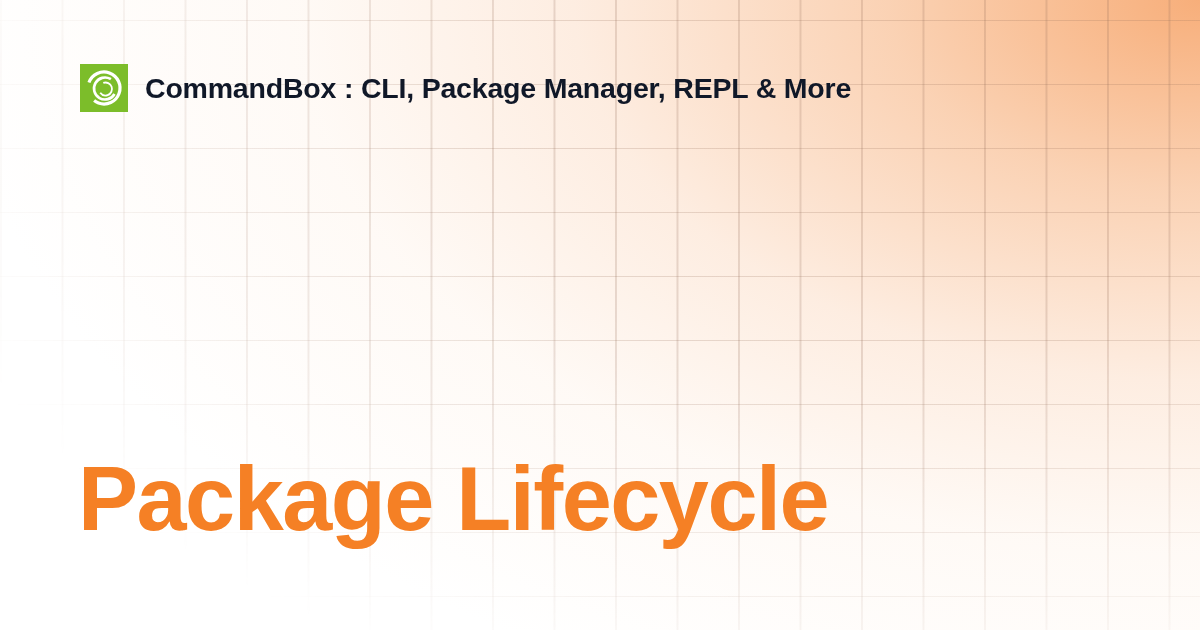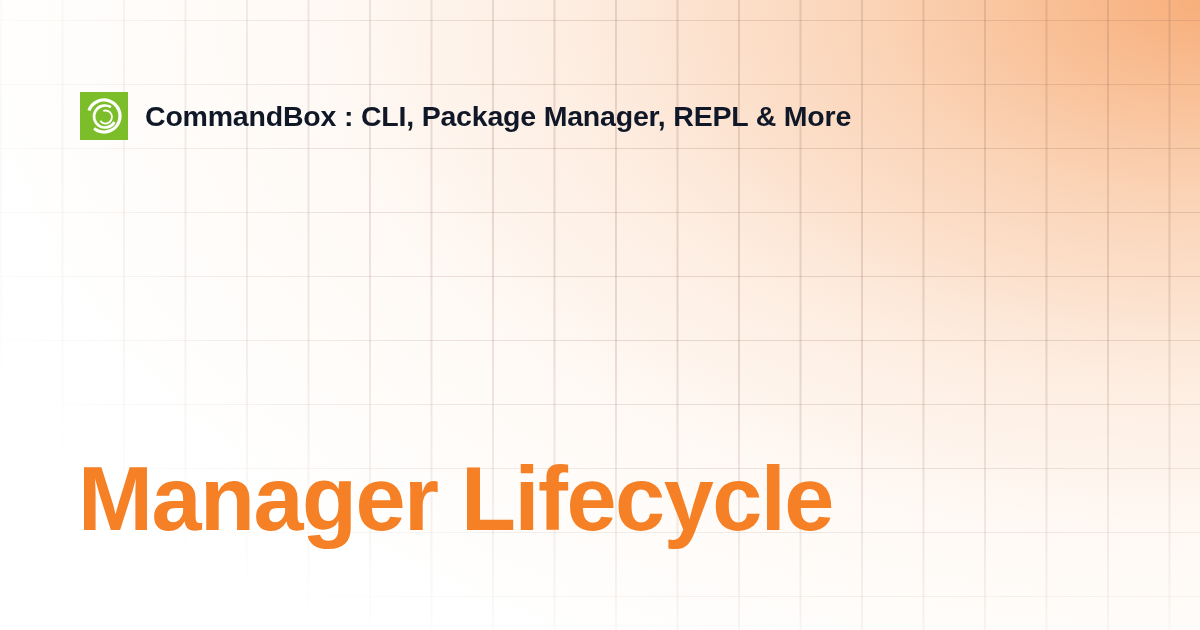--- a/index.html
+++ b/index.html
@@ -32,21 +32,21 @@
         linear-gradient(to right, rgba(150, 110, 90, 0.22) 1.5px, transparent 1.5px),
         linear-gradient(to bottom, rgba(150, 110, 90, 0.22) 1.5px, transparent 1.5px);
       background-size: 61.5px 64px;
       background-position: 0px 20px;
       -webkit-mask-image: radial-gradient(ellipse 1050px 640px at 860px 150px, #000 35%, rgba(0,0,0,0.6) 60%, transparent 90%);
       mask-image: radial-gradient(ellipse 1050px 640px at 860px 150px, #000 35%, rgba(0,0,0,0.6) 60%, transparent 90%);
     }
     .header {
       position: absolute;
       left: 80px;
-      top: 92px;
+      top: 64px;
       height: 48px;
       display: flex;
       align-items: center;
     }
     .logo {
       width: 48px;
       height: 48px;
       background: #7cbd2a;
       display: flex;
       align-items: center;
@@ -84,13 +84,13 @@
   <div class="logo">
     <svg width="40" height="40" viewBox="0 0 40 40">
       <circle cx="20" cy="20" r="16" fill="none" stroke="#ffffff" stroke-width="3.2" stroke-dasharray="80 21" transform="rotate(200 20 20)"></circle>
       <circle cx="21" cy="20.5" r="11" fill="none" stroke="#ffffff" stroke-width="2.6" stroke-dasharray="52 17" transform="rotate(30 21 20.5)"></circle>
       <circle cx="21.5" cy="21" r="6.5" fill="none" stroke="#ffffff" stroke-width="1.8" stroke-dasharray="28 13" transform="rotate(250 21.5 21)"></circle>
     </svg>
   </div>
   <span class="site-title">CommandBox : CLI, Package Manager, REPL &amp; More</span>
 </div>
 
-<h1 class="page-title" style="margin:0;">Manager Lifecycle</h1>
+<h1 class="page-title" style="margin:0;">Package Lifecycle</h1>
 
 </body></html>

